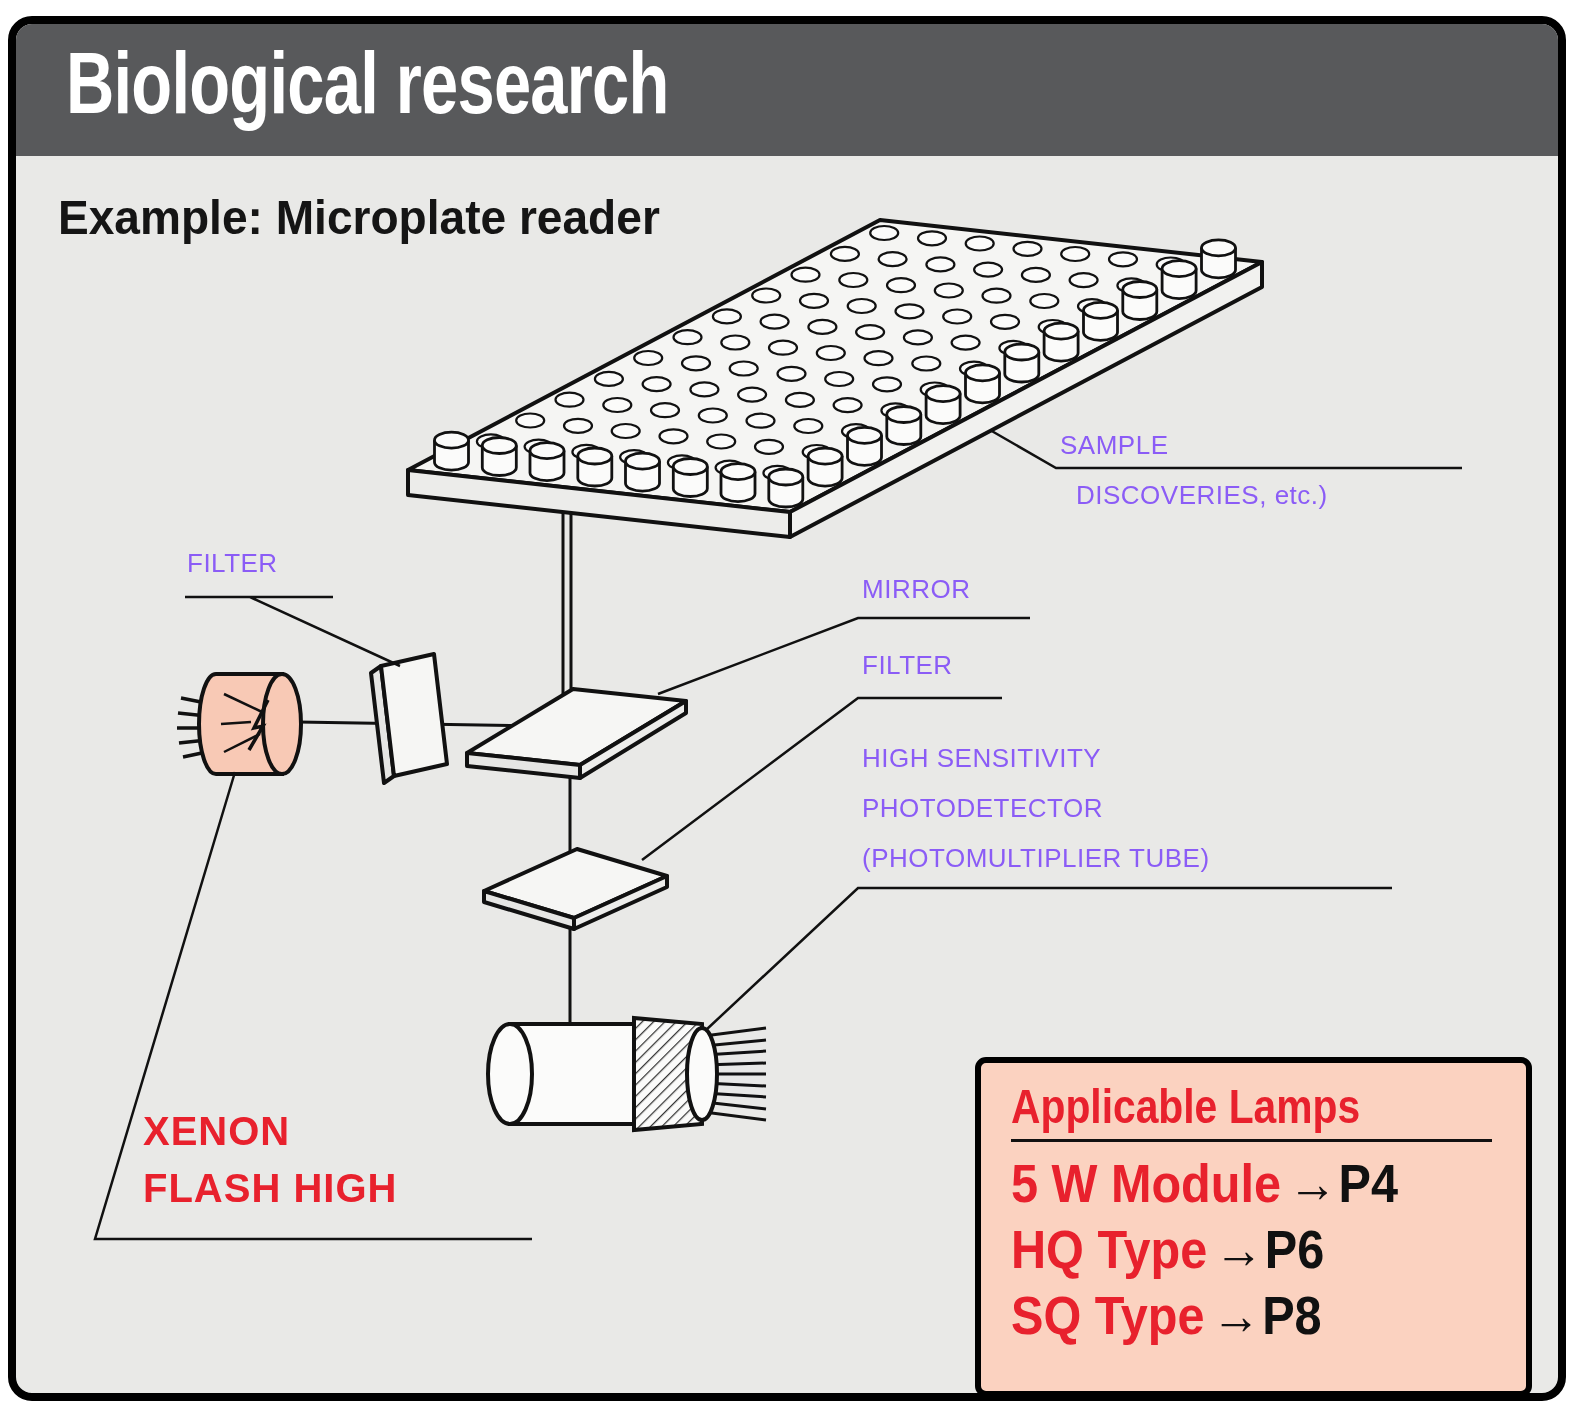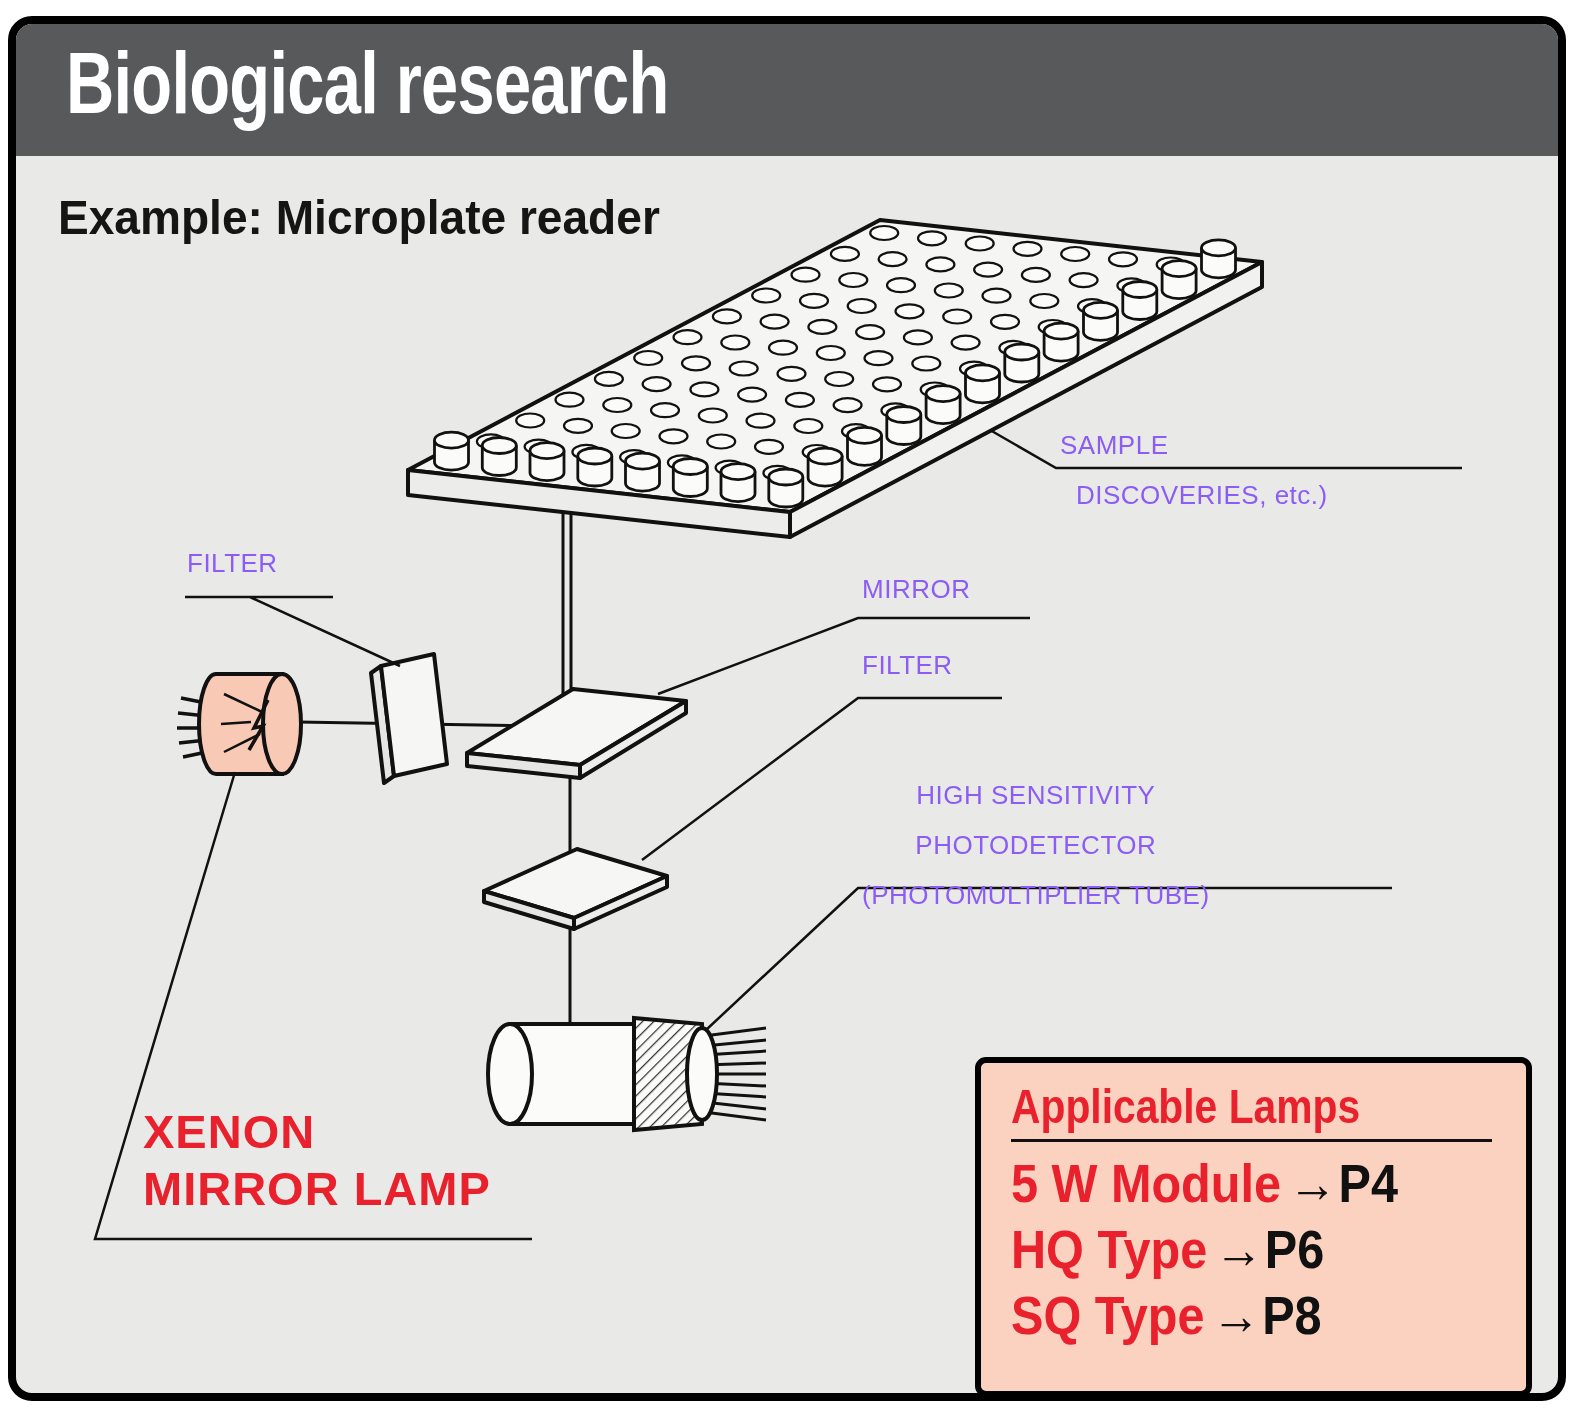--- a/index.html
+++ b/index.html
@@ -36,21 +36,21 @@
   .diagram{
     position:absolute;left:0;top:0;width:1590px;height:1417px;
   }
   .lbl{
     position:absolute;color:#8b5cf6;font-size:26px;letter-spacing:.5px;white-space:nowrap;
   }
   .lbl-block div{line-height:50px;}
   .indent{padding-left:16px;}
   .xenon-block{
     position:absolute;left:143px;top:1103px;color:var(--accent-red);
-    font-weight:bold;font-size:47px;letter-spacing:1px;white-space:nowrap;
+    font-weight:bold;font-size:40px;letter-spacing:1px;white-space:nowrap;
   }
   .xenon-block div{line-height:57px;}
   .lamps-box{
     position:absolute;left:975px;top:1057px;width:557px;height:340px;
     background:var(--box-pink);border:6px solid #000;border-radius:11px;
     box-sizing:border-box;padding:16px 24px 12px 30px;
   }
   .lamps-title{
     color:var(--accent-red);font-size:48px;font-weight:bold;white-space:nowrap;
     transform:scaleX(0.85);transform-origin:left top;line-height:56px;
@@ -323,29 +323,29 @@
 
   <div class="lbl" style="left:187px;top:548px;">FILTER</div>
   <div class="lbl" style="left:862px;top:574px;">MIRROR</div>
   <div class="lbl" style="left:862px;top:650px;">FILTER</div>
 
   <div class="lbl lbl-block" style="left:1060px;top:420px;">
     <div>SAMPLE</div>
     <div class="indent">DISCOVERIES, etc.)</div>
   </div>
 
-  <div class="lbl lbl-block" style="left:862px;top:770px;text-align:center;">
+  <div class="lbl lbl-block" style="left:862px;top:733px;">
     <div>HIGH SENSITIVITY</div>
     <div>PHOTODETECTOR</div>
     <div>(PHOTOMULTIPLIER TUBE)</div>
   </div>
 
   <div class="xenon-block">
     <div>XENON</div>
-    <div>MIRROR LAMP</div>
+    <div>FLASH HIGH</div>
   </div>
 
   <div class="lamps-box">
     <div class="lamps-title">Applicable Lamps</div>
     <div class="lamps-rule"></div>
     <div class="lamp-row">
       <span class="lamp-name">5 W Module</span>
       <span class="lamp-arrow">→</span>
       <span class="lamp-page">P4</span>
     </div>

